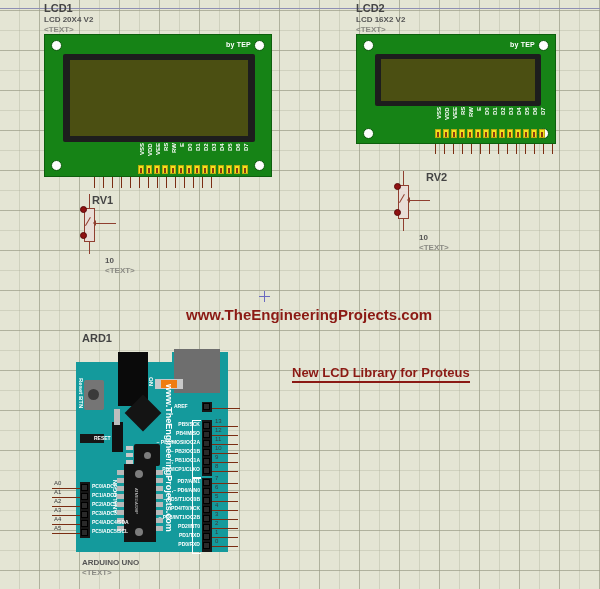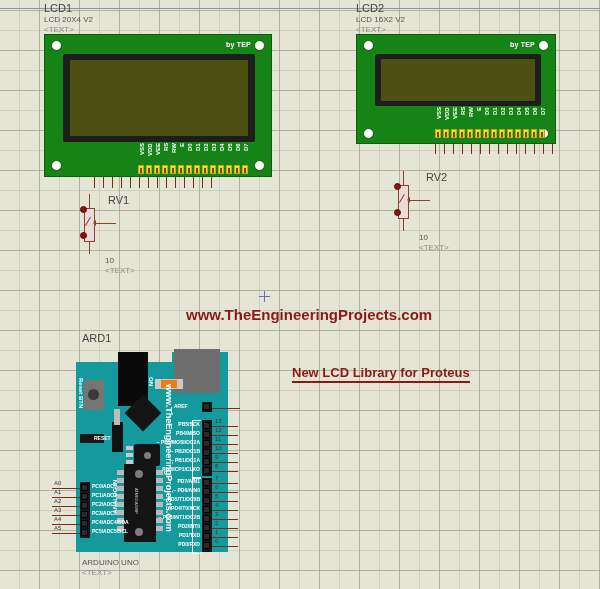--- a/index.html
+++ b/index.html
@@ -14,21 +14,21 @@
     background-color:#e4e5d4;
     background-image:
       linear-gradient(to right, rgba(150,152,130,.55) 1px, transparent 1px),
       linear-gradient(to bottom, rgba(150,152,130,.55) 1px, transparent 1px),
       linear-gradient(to right, rgba(170,172,150,.35) 1px, transparent 1px),
       linear-gradient(to bottom, rgba(170,172,150,.35) 1px, transparent 1px);
     background-size:40px 40px,40px 40px,20px 20px,20px 20px;
     background-position:-1px 10px,-1px 10px,-1px 10px,-1px 10px;
   }
   #topline{position:absolute;left:0;top:8px;width:600px;height:1px;background:#8f8fb4;}
-  .lbl{position:absolute;color:#4a4a4a;white-space:nowrap;}
+  .lbl{position:absolute;color:#4a4a4a;white-space:nowrap;font-weight:bold;}
   .refname{font-size:11px;color:#444;}
   .devname{font-size:8px;color:#555;}
   .txtph{font-size:8px;color:#8b8b84;}
 
   
   .lcd{position:absolute;background:#168316;border:1px solid #0d5f0d;box-sizing:border-box;}
   .lcd .hole{position:absolute;width:9px;height:9px;border-radius:50%;background:#fdfdfd;border:1px solid #0c5a0c;}
   .lcd .bytep{position:absolute;color:#fff;font-size:7px;font-weight:bold;letter-spacing:.2px;}
   .lcd .bezel{position:absolute;background:#1d1d1d;border-radius:2px;}
   .lcd .screen{position:absolute;background:#4b4f12;}
@@ -215,21 +215,21 @@
     <i></i>
     <i></i>
     <i></i>
     <i></i>
     <i></i>
     <i></i>
     <i></i>
     <i></i>
 </div>
 
-<div class="lbl refname" style="left:108px;top:194px;">RV1</div>
+<div class="lbl refname" style="left:92px;top:194px;">RV1</div>
 <div class="pot" style="left:75px;top:192px;width:60px;height:62px;">
   <div class="lead" style="top:2px;height:16px;"></div>
   <div class="lead" style="top:50px;height:12px;"></div>
   <div class="body"></div>
   <div class="wiperline"></div>
   <div class="arrow"></div>
   <div class="node" style="left:5px;top:14px;"></div>
   <div class="node" style="left:5px;top:40px;"></div>
 </div>
 <div class="lbl devname" style="left:105px;top:256px;">10</div>

